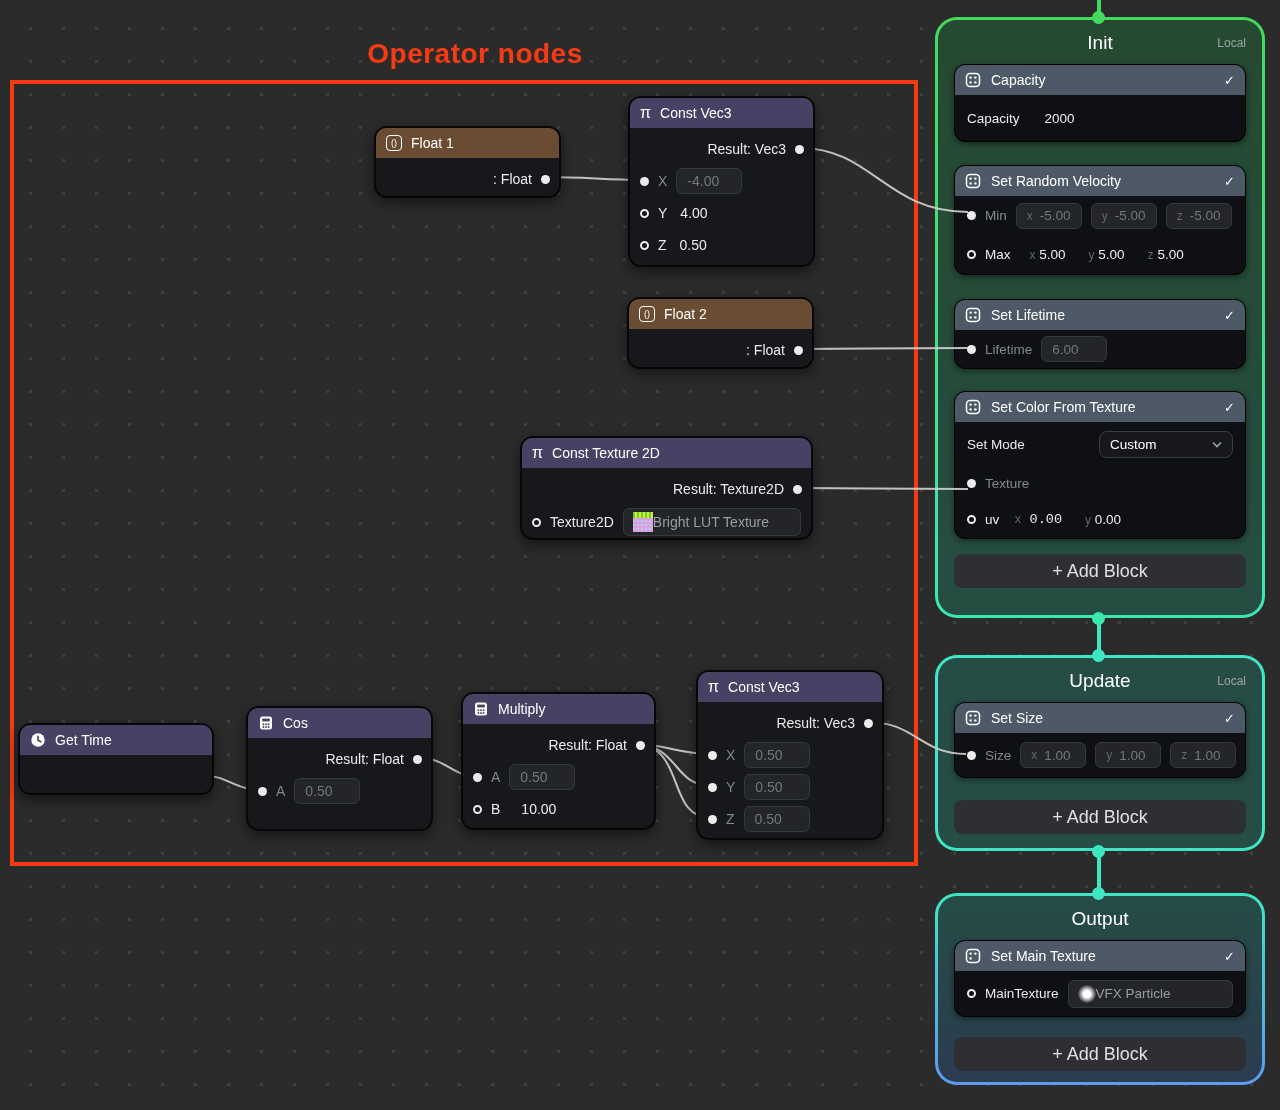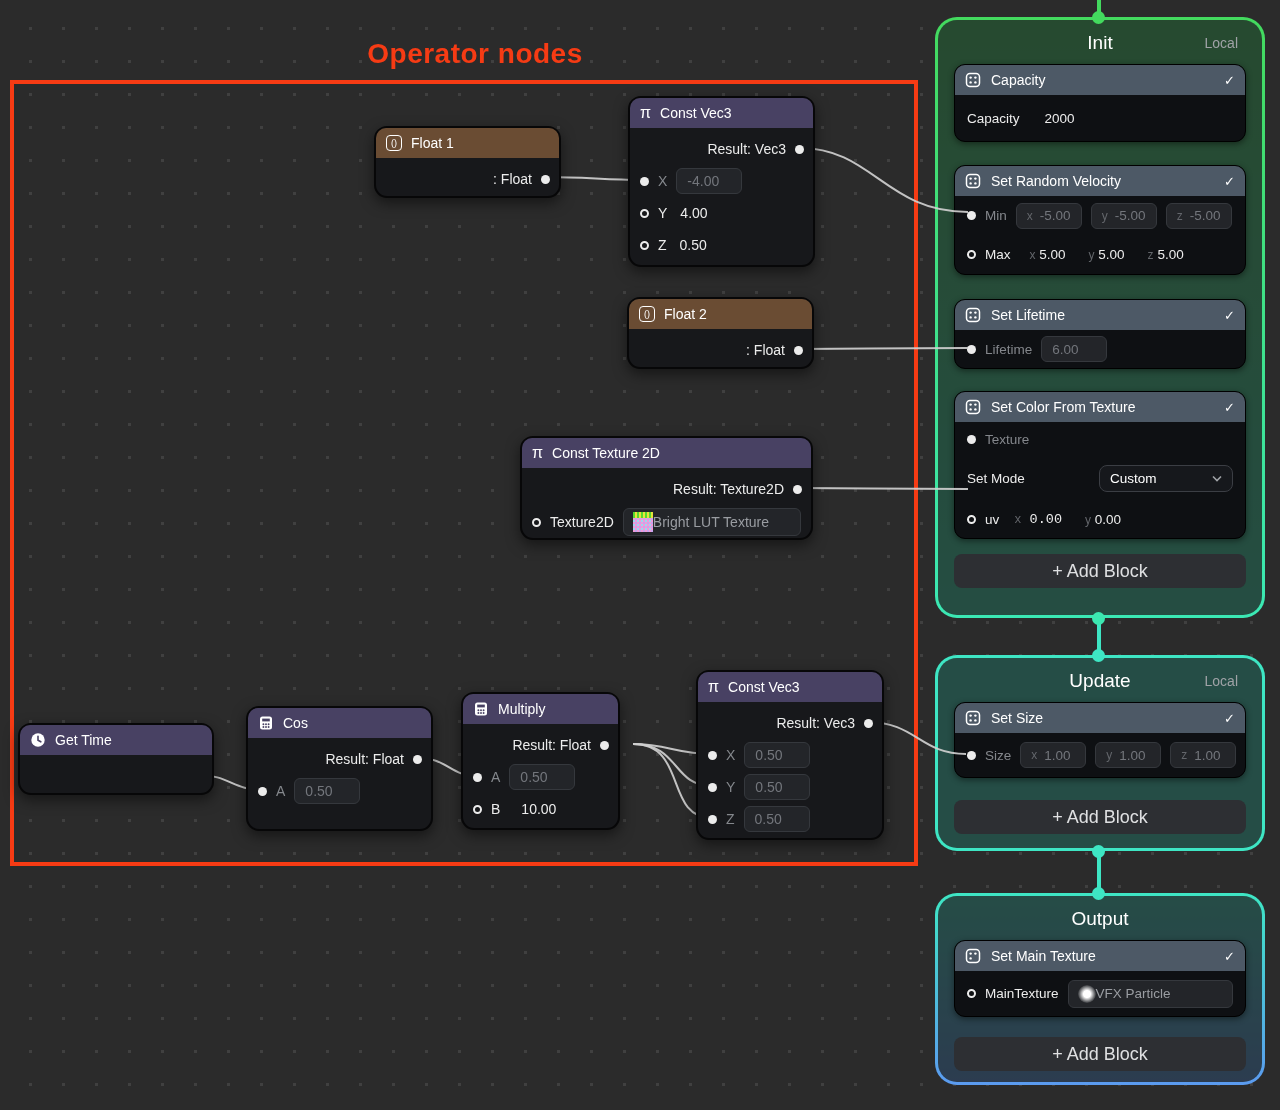--- a/index.html
+++ b/index.html
@@ -55,21 +55,21 @@
     background:linear-gradient(180deg,#43da5e,#3be8b4); }
   .ctx-update { left:935px; top:655px; width:330px; height:196px;
     background:#3ee6c4; }
   .ctx-output { left:935px; top:893px; width:330px; height:192px;
     background:linear-gradient(180deg,#3ee6c4,#5b9bf0); }
   .ctx-inner { width:100%; height:100%; border-radius:19px; background:rgba(31,33,35,.78);
     padding:8px 16px 0; }
   .ctx-titlebar { position:relative; height:30px; display:flex; align-items:center;
     justify-content:center; margin-bottom:6px; }
   .ctx-title { font-size:19px; color:#fff; }
-  .ctx-scope { position:absolute; right:8px; color:#9fa2a6; font-size:14px;margin-left:48px; }
+  .ctx-scope { position:absolute; right:0; color:#9fa2a6; font-size:12px;margin-left:48px; }
 
   .block { background:#0e1013; border-radius:11px; border:1px solid #000;
     box-shadow:0 2px 6px rgba(0,0,0,.45); overflow:hidden; font-size:13.5px; }
   .bheader { height:30px; background:#4d5966; display:flex; align-items:center;
     gap:10px; padding:0 10px; }
   .btitle { flex:1; color:#fff; font-size:14px; }
   .bcheck { color:#fff; font-size:13px; }
   .brow { display:flex; align-items:center; gap:9px; padding:0 12px; }
   .dice { flex:0 0 auto; }
   .gap23 { height:23px; } .gap24 { height:24px; } .gap22 { height:22px; }
@@ -186,32 +186,32 @@
       <svg class="dice" width="16" height="16">
             <rect x="1.5" y="1.5" width="13" height="13" rx="3.5" fill="none" stroke="#fff" stroke-width="1.5"></rect>
             <circle cx="5.6" cy="5.6" r="1.2" fill="#fff"></circle>
             <circle cx="10.4" cy="5.6" r="1.2" fill="#fff"></circle>
             <circle cx="5.6" cy="10.4" r="1.2" fill="#fff"></circle>
             <circle cx="10.4" cy="10.4" r="1.2" fill="#fff"></circle>
           </svg>
       <span class="btitle">Set Color From Texture</span>
       <span class="bcheck">✓</span>
     </div>
-    <div class="brow" style="height:34px;">
-      <span class="port filled"></span>
-      <span class="plabel dim">Texture</span>
-    </div>
     <div class="brow" style="height:44px;">
       <span class="plabel">Set Mode</span>
       <div class="dropdown">
         <span>Custom</span>
         <svg width="10" height="7">
               <path d="M1 1.5 L5 5.5 L9 1.5" stroke="#9fa2a6" stroke-width="1.6" fill="none"></path>
             </svg>
       </div>
+    </div>
+    <div class="brow" style="height:34px;">
+      <span class="port filled"></span>
+      <span class="plabel dim">Texture</span>
     </div>
     <div class="brow" style="height:38px;align-items:center;">
       <span class="port open"></span>
       <span class="plabel">uv</span>
       <span style="margin-left:6px;font-family:Liberation Mono, monospace;"><span class="axis">x</span> <span class="val">0.00</span></span>
       <span style="margin-left:14px;"><span class="axis">y</span> <span class="val">0.00</span></span>
     </div>
   </div>
   <div class="gap15"></div>
 
@@ -434,21 +434,21 @@
     <div class="nrow in">
       <span class="port filled"></span>
       <span class="plabel dim">A</span>
       <span class="fieldbox">
           <span>0.50</span>
         </span>
     </div>
   </div>
 </div>
 
-<div class="node" style="left:461px; top:692px; width:159px; height:138px;">
+<div class="node" style="left:461px; top:692px; width:195px; height:138px;">
   <div class="nheader purple">
     <svg width="16" height="16">
         <rect x="2" y="1.5" width="12" height="13" rx="2.5" fill="#fff"></rect>
         <rect x="4.2" y="3.6" width="7.6" height="2.8" fill="#484163"></rect>
         <circle cx="5.4" cy="9.3" r="0.95" fill="#484163"></circle>
         <circle cx="8" cy="9.3" r="0.95" fill="#484163"></circle>
         <circle cx="10.6" cy="9.3" r="0.95" fill="#484163"></circle>
         <circle cx="5.4" cy="12" r="0.95" fill="#484163"></circle>
         <circle cx="8" cy="12" r="0.95" fill="#484163"></circle>
         <circle cx="10.6" cy="12" r="0.95" fill="#484163"></circle>

